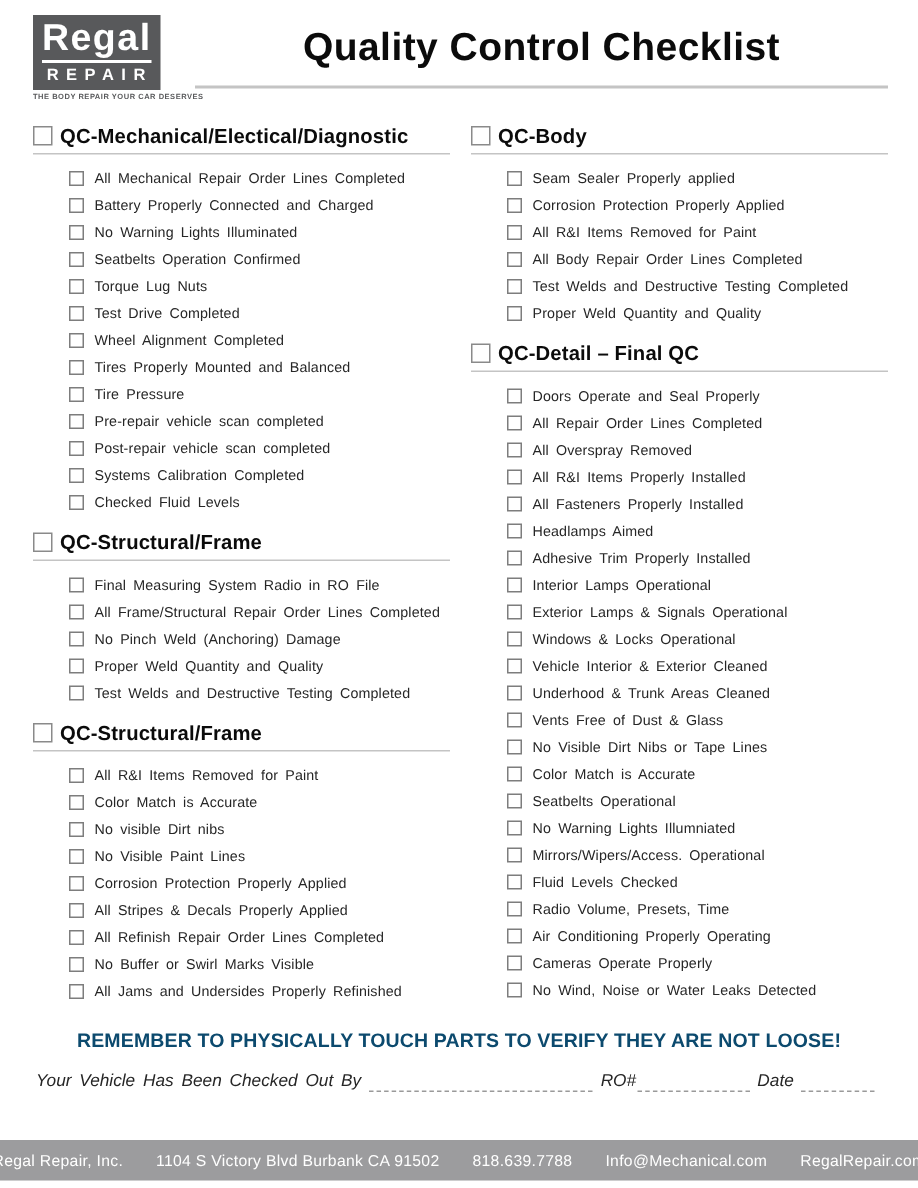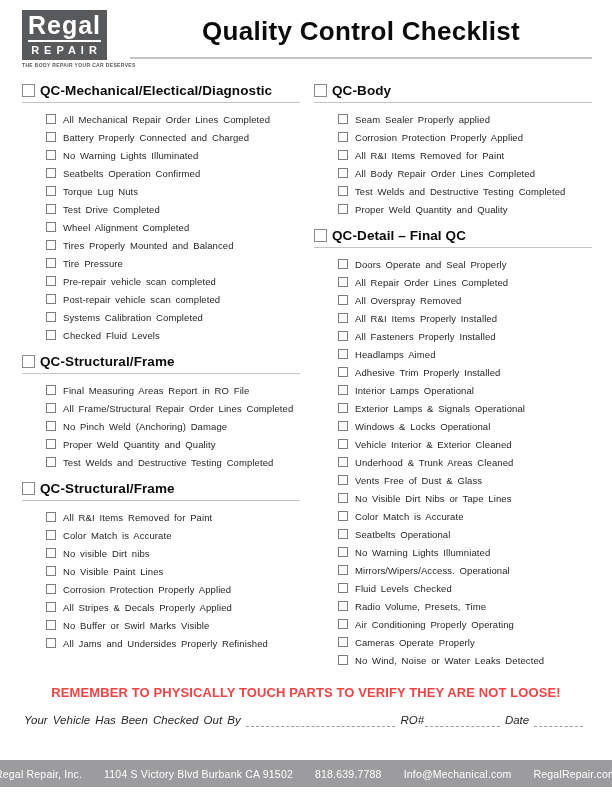--- a/index.html
+++ b/index.html
@@ -31,21 +31,21 @@
   .qc-section{margin-bottom:10px;}
   .sec-header{display:flex;align-items:center;gap:5px;border-bottom:1px solid var(--rule);padding-bottom:4px;margin-bottom:7px;}
   .sec-checkbox{width:13px;height:13px;border:1.5px solid #8a8a8a;background:#fff;flex:none;}
   .sec-title{font-size:13.5px;font-weight:800;color:#0b0b0b;letter-spacing:0.1px;}
   .items{margin-left:24px;}
   .item-row{display:flex;align-items:center;gap:7px;height:18px;}
   .item-checkbox{width:10px;height:10px;border:1.2px solid var(--cb-border);background:#fff;flex:none;}
   .item-label{font-size:9.5px;color:#262626;word-spacing:2px;letter-spacing:0.1px;white-space:nowrap;}
 
   
-  .reminder{text-align:center;font-weight:800;font-size:13px;color:#ef4444;margin-top:6px;letter-spacing:0.1px;}
+  .reminder{text-align:center;font-weight:800;font-size:13px;color:#0c4a6e;margin-top:6px;letter-spacing:0.1px;}
   .signature-row{display:flex;align-items:flex-end;padding:0 24px;margin-top:14px;font-size:11.5px;color:#262626;word-spacing:2px;}
   .sig-label{flex:none;padding-bottom:1px;font-style:italic;}
   .sig-line{border-bottom:1.4px dashed #9a9a9a;height:13px;margin:0 5px;}
   .sig-line.long{flex:2.3;}
   .sig-line.mid{flex:1.15;margin-left:1px;}
   .sig-line.short{flex:0.75;}
 
   .footer-bar{position:absolute;left:0;right:0;bottom:5px;height:27px;background:var(--footer-bar);color:#fff;display:flex;align-items:center;justify-content:center;gap:22px;font-size:10.5px;letter-spacing:0.2px;white-space:nowrap;}
 </style>
 </head>
@@ -143,21 +143,21 @@
   </section>
 
   <section class="qc-section">
     <div class="sec-header">
       <span class="sec-checkbox"></span>
       <span class="sec-title">QC-Structural/Frame</span>
     </div>
     <div class="items">
   <div class="item-row">
     <span class="item-checkbox"></span>
-    <span class="item-label">Final Measuring Areas Report in RO File</span>
+    <span class="item-label">Final Measuring System Radio in RO File</span>
   </div>
 
   <div class="item-row">
     <span class="item-checkbox"></span>
     <span class="item-label">All Frame/Structural Repair Order Lines Completed</span>
   </div>
 
   <div class="item-row">
     <span class="item-checkbox"></span>
     <span class="item-label">No Pinch Weld (Anchoring) Damage</span>
@@ -204,20 +204,24 @@
   <div class="item-row">
     <span class="item-checkbox"></span>
     <span class="item-label">Corrosion Protection Properly Applied</span>
   </div>
 
   <div class="item-row">
     <span class="item-checkbox"></span>
     <span class="item-label">All Stripes &amp; Decals Properly Applied</span>
   </div>
 
+  <div class="item-row">
+    <span class="item-checkbox"></span>
+    <span class="item-label">All Refinish Repair Order Lines Completed</span>
+  </div>
 
 
   <div class="item-row">
     <span class="item-checkbox"></span>
     <span class="item-label">No Buffer or Swirl Marks Visible</span>
   </div>
 
   <div class="item-row">
     <span class="item-checkbox"></span>
     <span class="item-label">All Jams and Undersides Properly Refinished</span>

